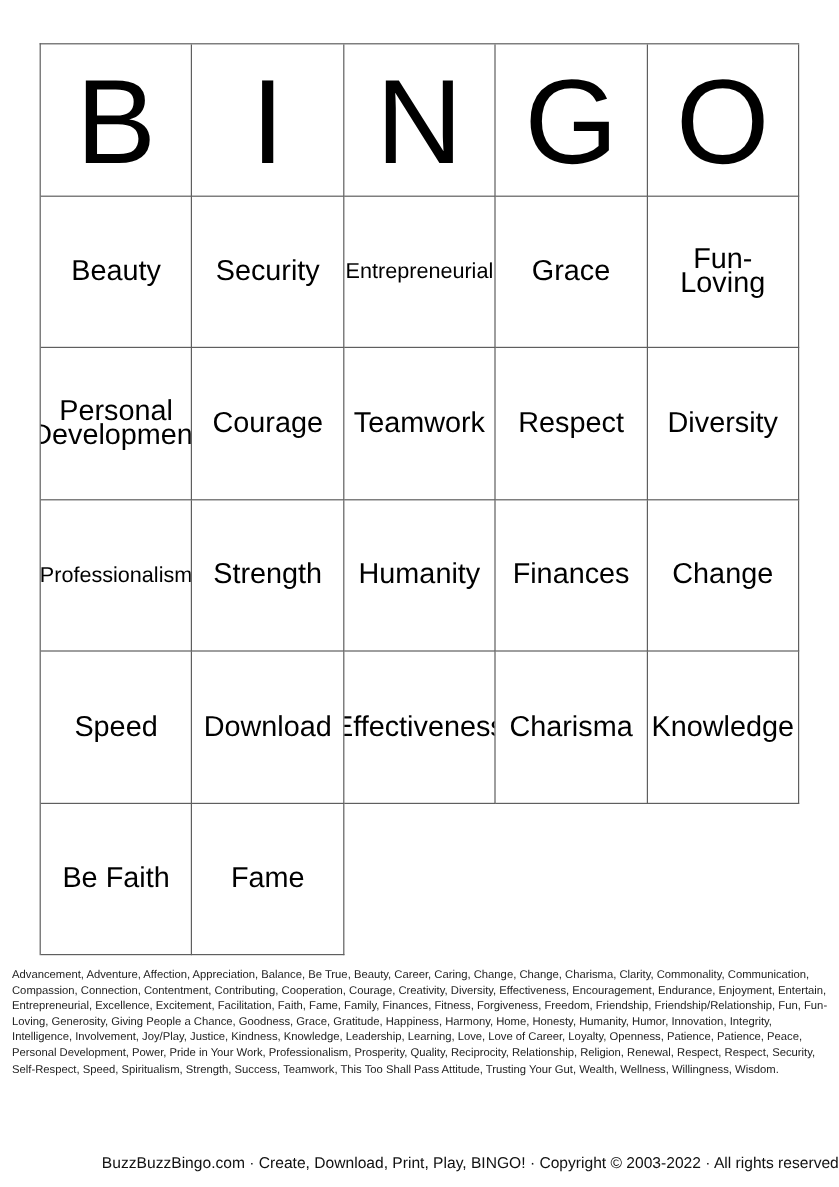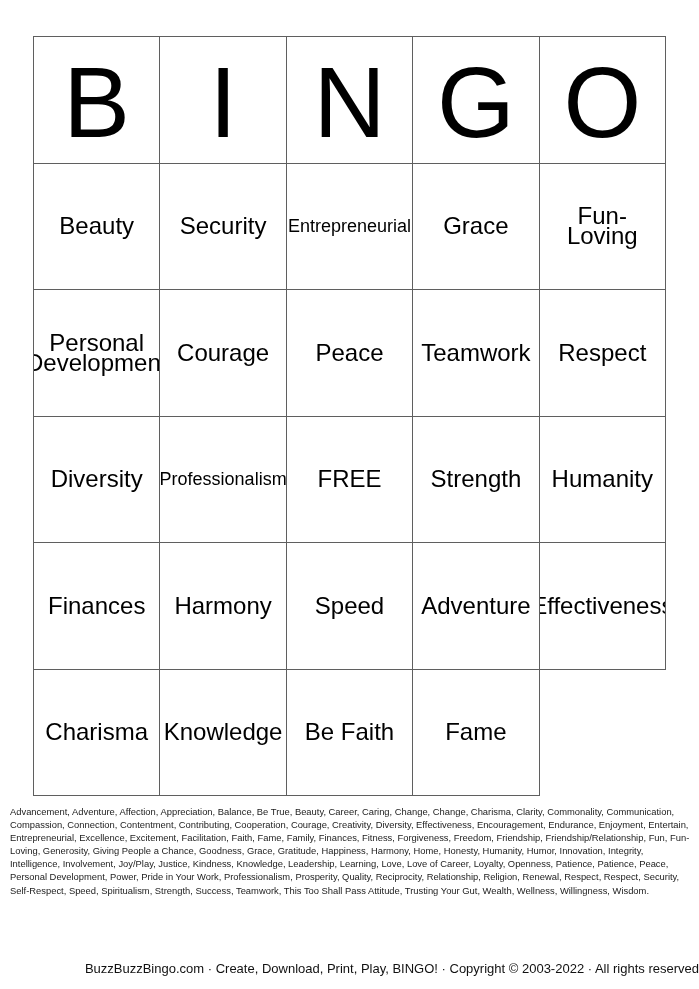--- a/index.html
+++ b/index.html
@@ -82,34 +82,32 @@
   <div class="cell header">O</div>
 
   <div class="cell">Beauty</div>
   <div class="cell">Security</div>
   <div class="cell xsmall">Entrepreneurial</div>
   <div class="cell">Grace</div>
   <div class="cell">Fun-Loving</div>
 
   <div class="cell">Personal Development</div>
   <div class="cell">Courage</div>
-  <div class="cell">Peace</div>
   <div class="cell">Teamwork</div>
   <div class="cell">Respect</div>
 
   <div class="cell">Diversity</div>
   <div class="cell xsmall">Professionalism</div>
-  <div class="cell">FREE</div>
   <div class="cell">Strength</div>
   <div class="cell">Humanity</div>
 
   <div class="cell">Finances</div>
-  <div class="cell">Harmony</div>
+  <div class="cell">Change</div>
   <div class="cell">Speed</div>
-  <div class="cell">Adventure</div>
+  <div class="cell">Download</div>
 
   <div class="cell">Effectiveness</div>
   <div class="cell">Charisma</div>
   <div class="cell">Knowledge</div>
   <div class="cell">Be Faith</div>
   <div class="cell">Fame</div>
 </div>
 
 <div class="notes">
   <p>Advancement, Adventure, Affection, Appreciation, Balance, Be True, Beauty, Career, Caring, Change, Change, Charisma, Clarity, Commonality, Communication, Compassion, Connection, Contentment, Contributing, Cooperation, Courage, Creativity, Diversity, Effectiveness, Encouragement, Endurance, Enjoyment, Entertain, Entrepreneurial, Excellence, Excitement, Facilitation, Faith, Fame, Family, Finances, Fitness, Forgiveness, Freedom, Friendship, Friendship/Relationship, Fun, Fun-Loving, Generosity, Giving People a Chance, Goodness, Grace, Gratitude, Happiness, Harmony, Home, Honesty, Humanity, Humor, Innovation, Integrity, Intelligence, Involvement, Joy/Play, Justice, Kindness, Knowledge, Leadership, Learning, Love, Love of Career, Loyalty, Openness, Patience, Patience, Peace, Personal Development, Power, Pride in Your Work, Professionalism, Prosperity, Quality, Reciprocity, Relationship, Religion, Renewal, Respect, Respect, Security, Self-Respect, Speed, Spiritualism, Strength, Success, Teamwork, This Too Shall Pass Attitude, Trusting Your Gut, Wealth, Wellness, Willingness, Wisdom.</p>

